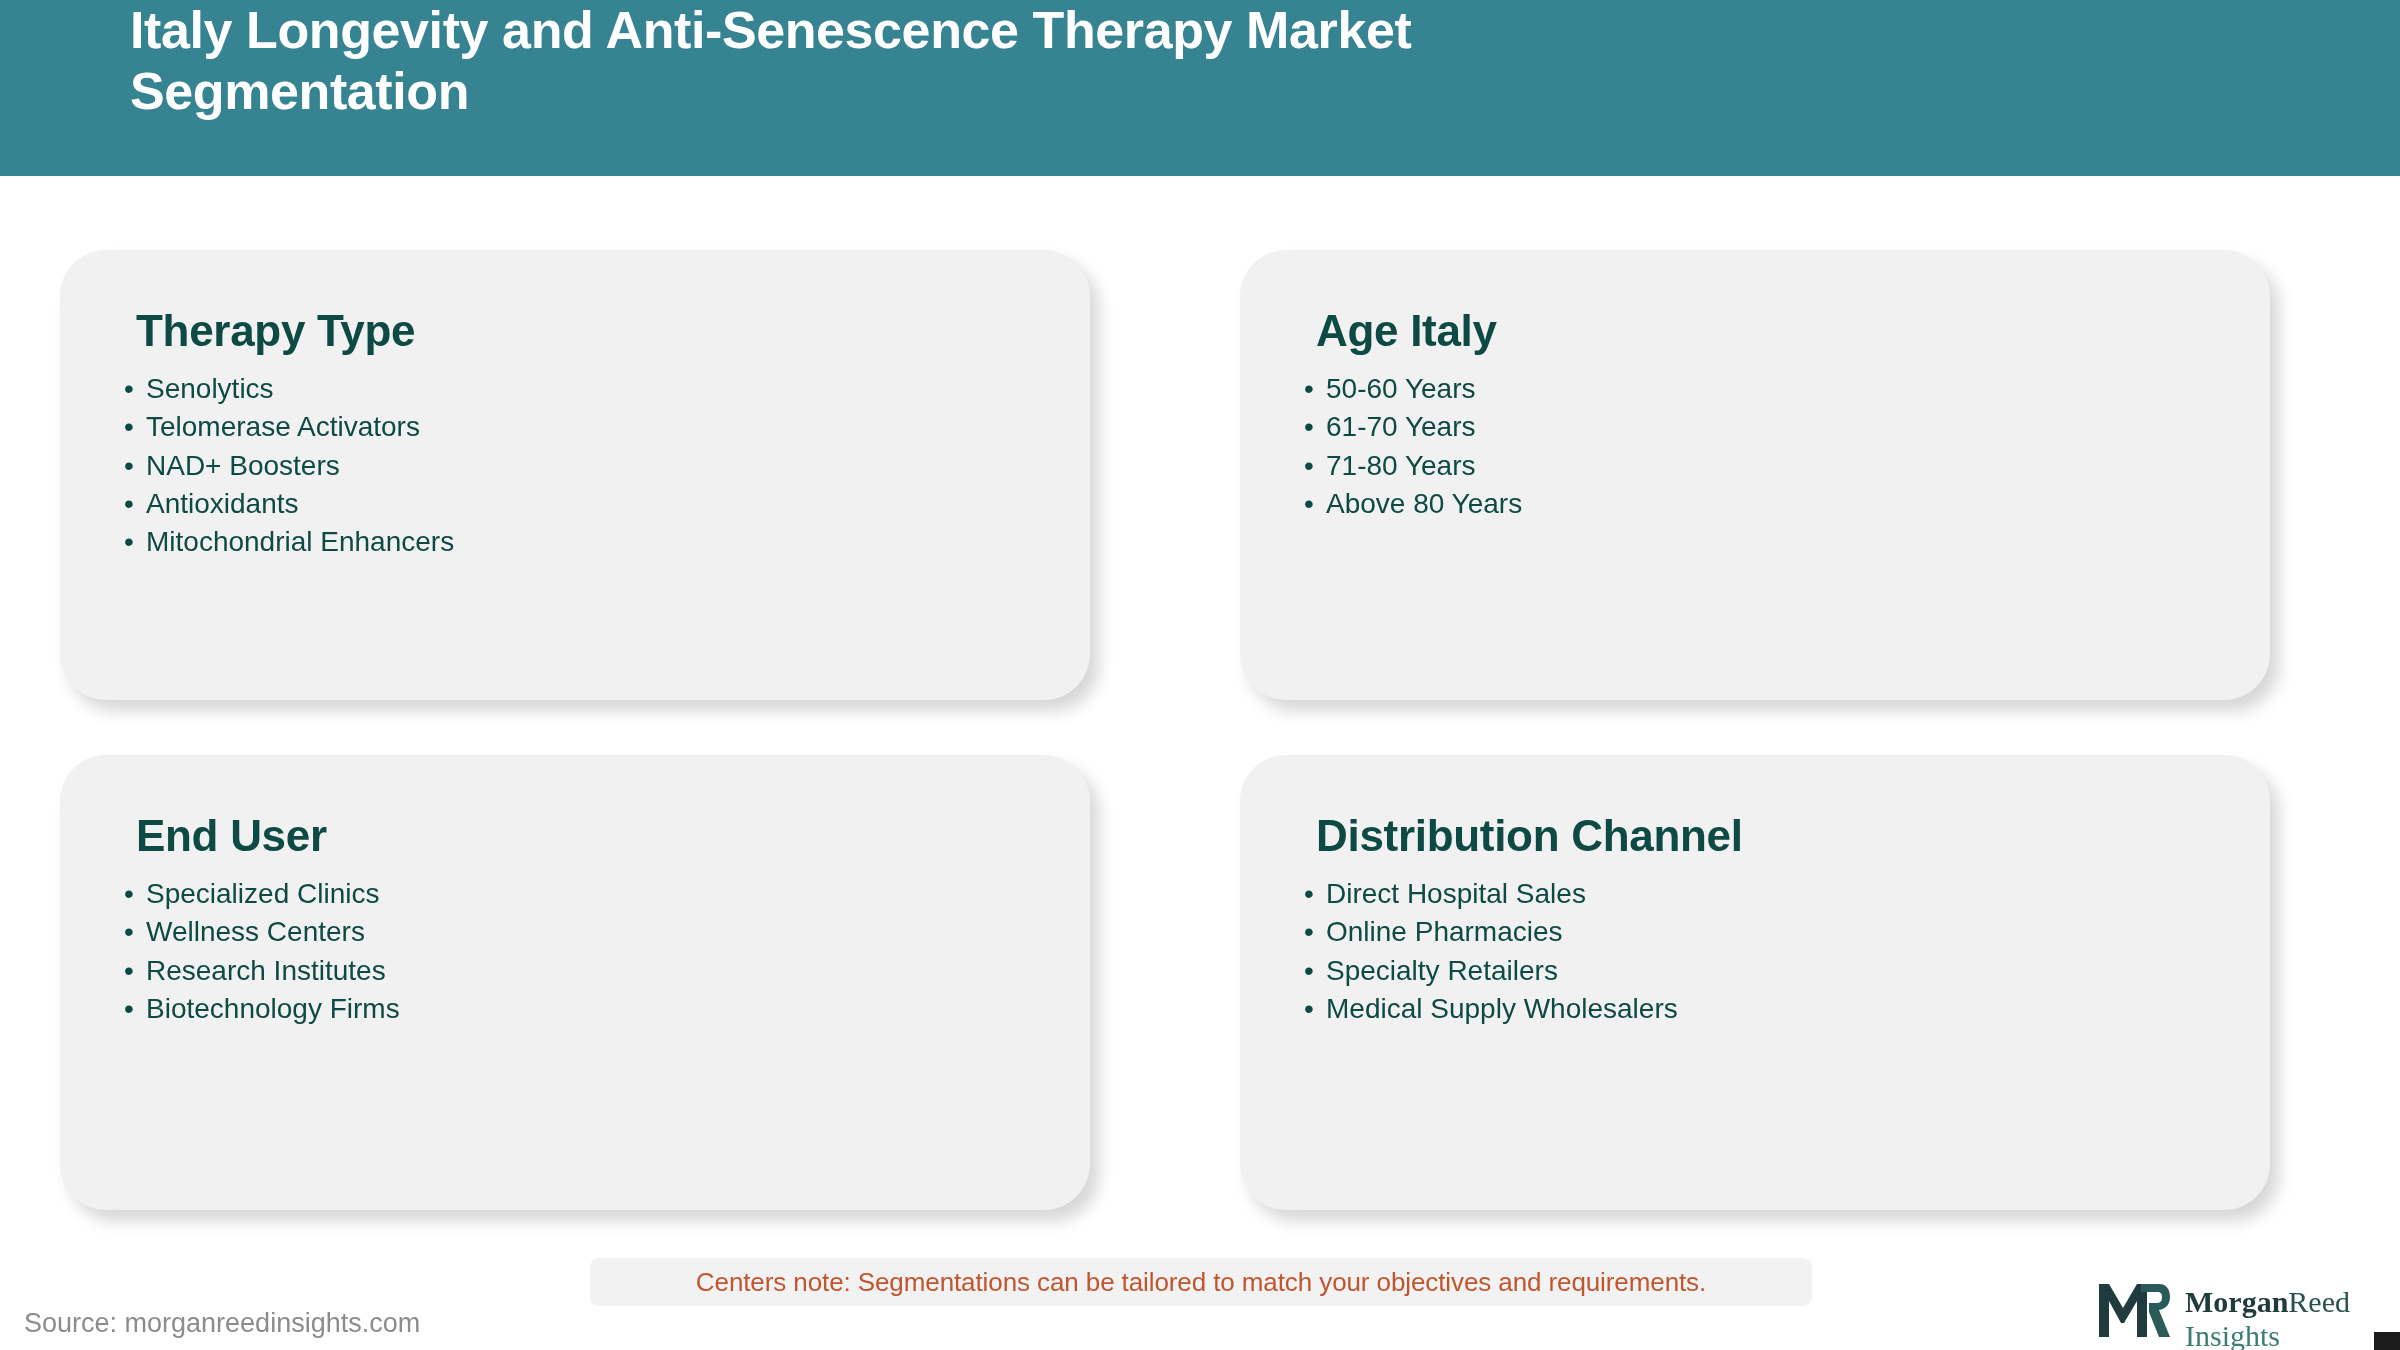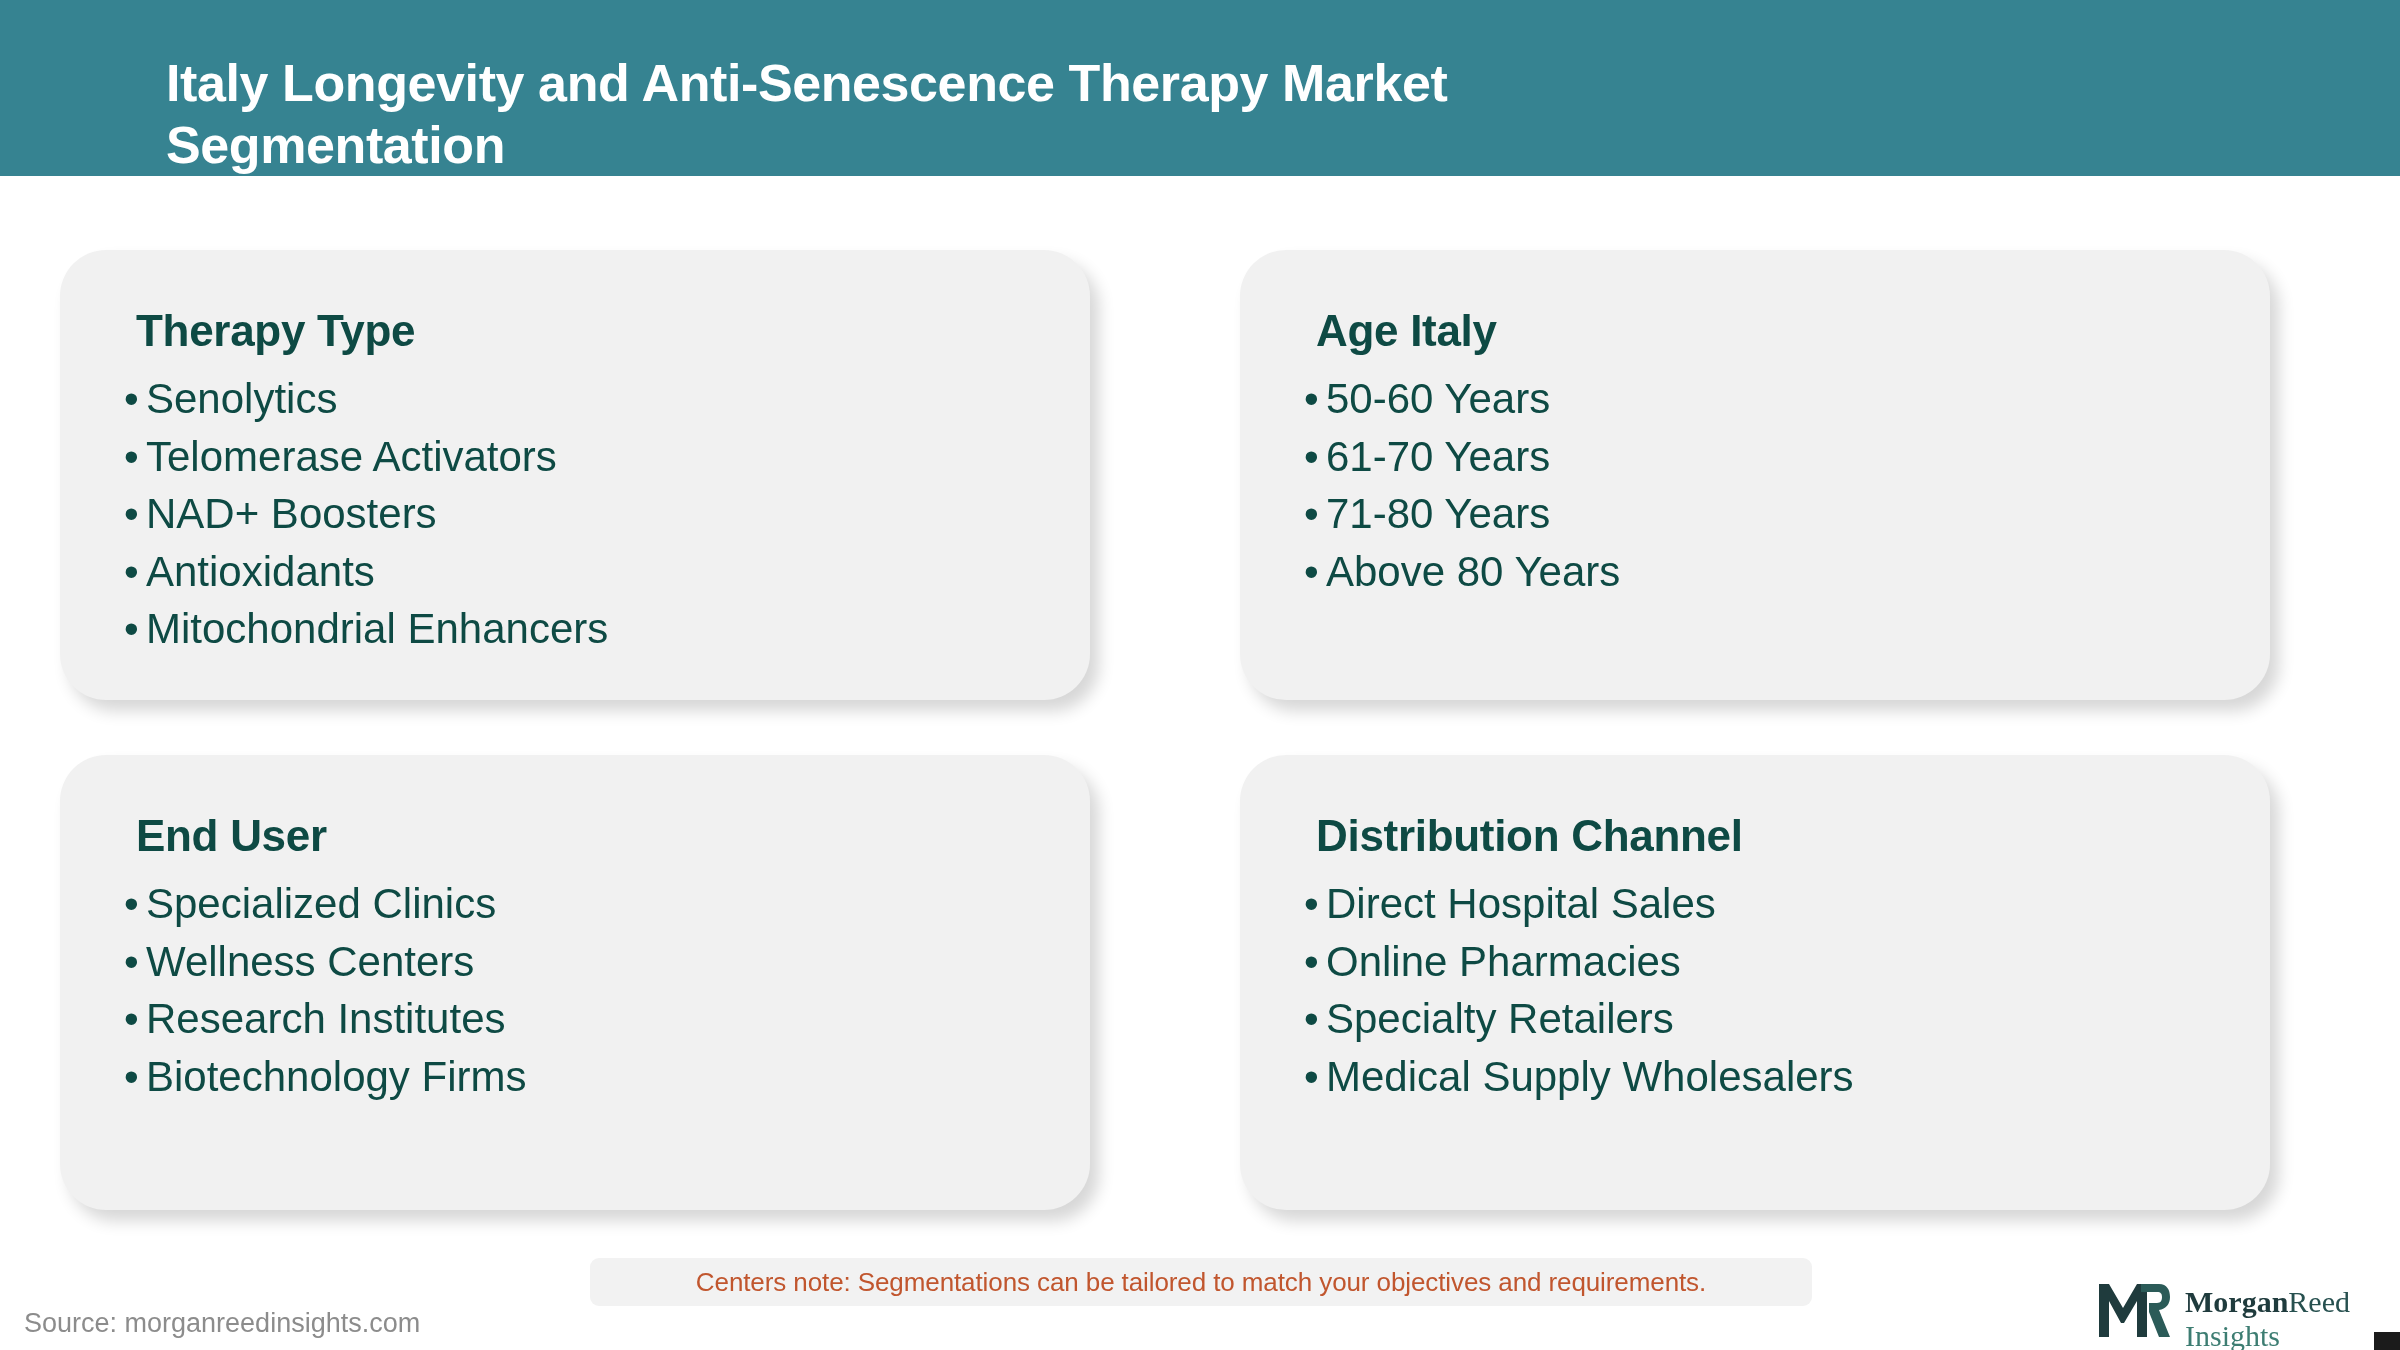--- a/index.html
+++ b/index.html
@@ -21,22 +21,21 @@
 
   
   .header {
     position: absolute;
     left: 0;
     top: 0;
     width: 2400px;
     height: 176px;
     background: #368391;
     display: flex;
-    align-items: flex-end;
-    padding-left: 36px;
+    align-items: flex-start;
   }
 
   .header-title {
     color: #ffffff;
     font-size: 52px;
     font-weight: bold;
     line-height: 1.18;
     letter-spacing: -0.4px;
     padding-left: 130px;
     padding-right: 120px;
@@ -72,21 +71,21 @@
     margin-bottom: 14px;
     margin-left: 12px;
   }
 
   .card-list {
     list-style: none;
   }
 
   .card-list li {
     color: #0e4a44;
-    font-size: 42px;
+    font-size: 28px;
     line-height: 1.37;
     white-space: nowrap;
   }
 
   .bullet {
     display: inline-block;
     width: 22px;
     color: #0e4a44;
   }
 

